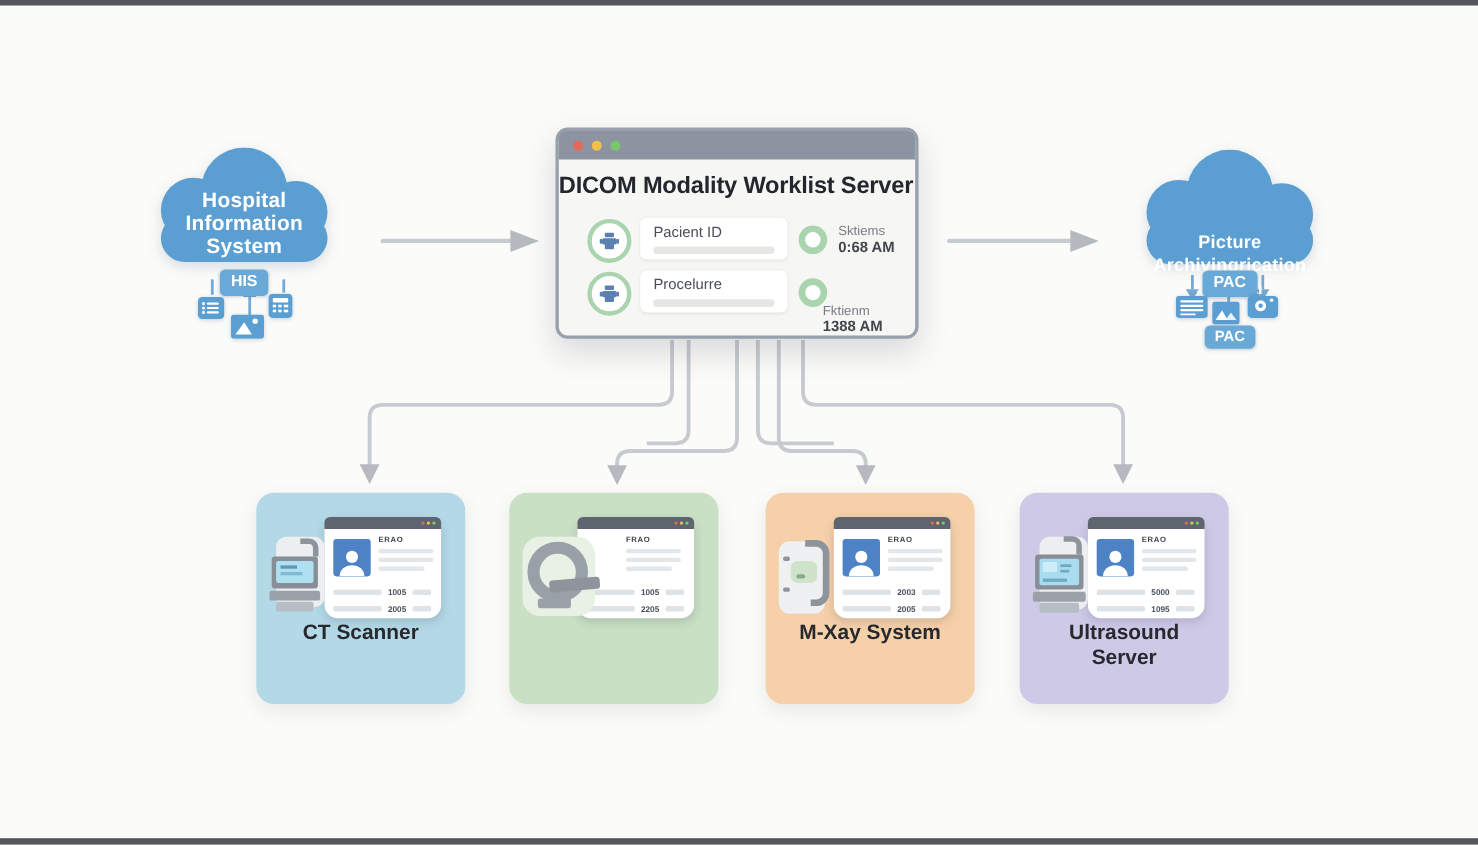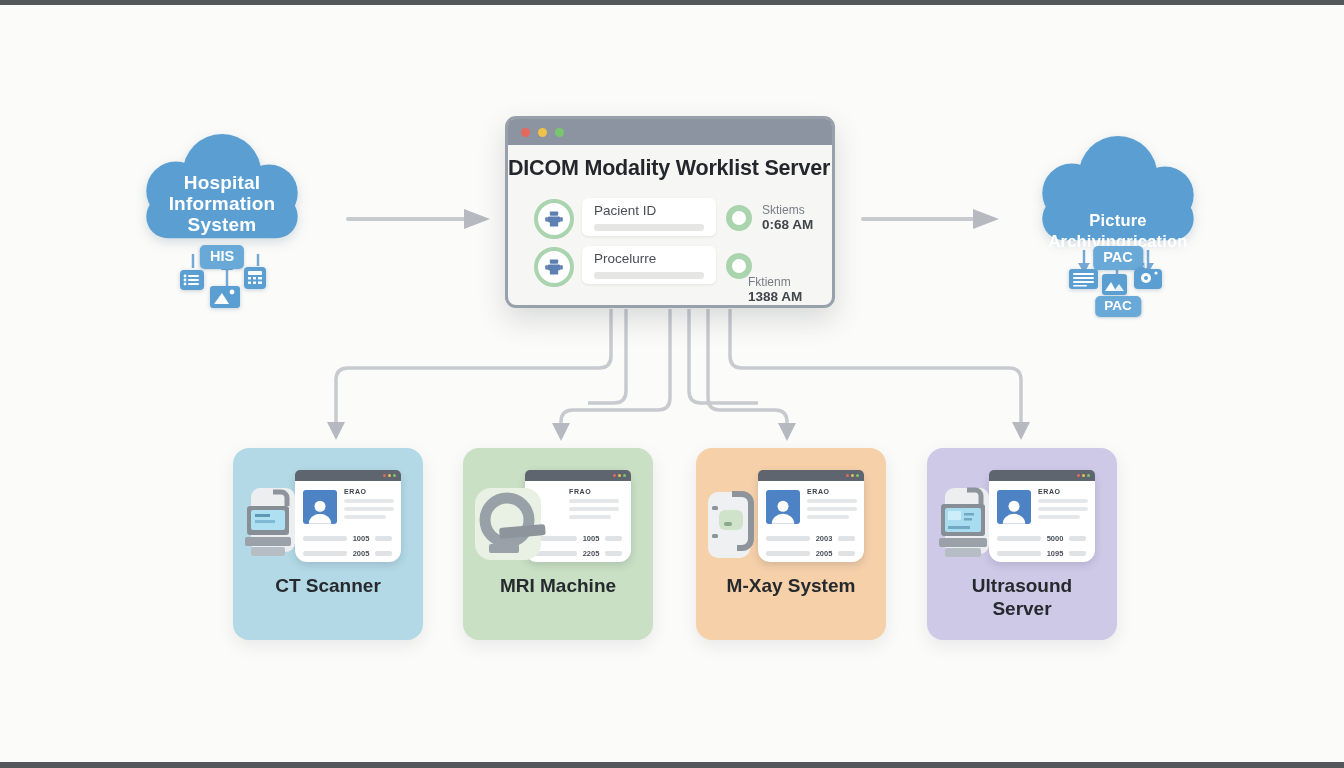--- a/index.html
+++ b/index.html
@@ -66,21 +66,21 @@
   .mini-right { position:absolute; left:49px; top:18px; width:52px; }
   .mini-header { font-size:7px; font-weight:bold; color:#3f444b; letter-spacing:.6px; margin-bottom:4px; }
   .mini-bar { height:4px; background:#e4e7ea; border-radius:2px; margin-bottom:4px; }
   .mini-bar.b1 { width:50px; } .mini-bar.b2 { width:50px; } .mini-bar.b3 { width:42px; }
   .mini-rows { position:absolute; left:8px; top:64px; width:93px; }
   .mini-row { display:flex; align-items:center; gap:4px; margin-bottom:6px; }
   .mini-row .rb1 { width:44px; height:5px; background:#dfe3e6; border-radius:2px; }
   .mini-row .num { font-size:7.5px; font-weight:bold; color:#4a505a; width:20px; text-align:center; }
   .mini-row .rb2 { width:17px; height:5px; background:#dfe3e6; border-radius:2px; }
   .device-icon { position:absolute; left:10px; top:36px; z-index:3; }
-  .modality-label { position:absolute; left:0; right:0; top:126px; text-align:center; z-index:2;
+  .modality-label { position:absolute; left:0; right:0; top:116px; text-align:center; z-index:2;
                     font-size:19px; font-weight:bold; color:#26292d; line-height:23px; padding:0 25px; }
 </style>
 </head>
 <body>
 
 <div class="canvas">
   <div class="frame-strip top"></div>
   <div class="frame-strip bottom"></div>
 
   <svg class="connectors" width="1344" height="768" viewBox="0 0 1344 768">
@@ -318,21 +318,20 @@
             <i class="rb2"></i>
           </div>
       </div>
     </div>
     <svg class="device-icon" width="76" height="86" viewBox="0 0 76 86">
       <rect x="2" y="4" width="66" height="72" rx="16" fill="#e9f1e5"></rect>
       <circle cx="34" cy="36" r="22" fill="none" stroke="#98a0a8" stroke-width="11"></circle>
       <rect x="26" y="44" width="46" height="11" rx="3" fill="#8d949c" transform="rotate(-5 26 44)"></rect>
       <rect x="16" y="60" width="30" height="9" rx="2" fill="#9aa1a9"></rect>
     </svg>
-    <div class="modality-label">MRI Machine</div>
   </div>
 
   <div class="modality" style="left: 696px; background: rgb(246, 208, 169);">
     <div class="mini-card">
       <div class="mini-titlebar">
         <span class="mini-dot r"></span>
           <span class="mini-dot y"></span>
           <span class="mini-dot g"></span>
       </div>
       <div class="mini-avatar">

